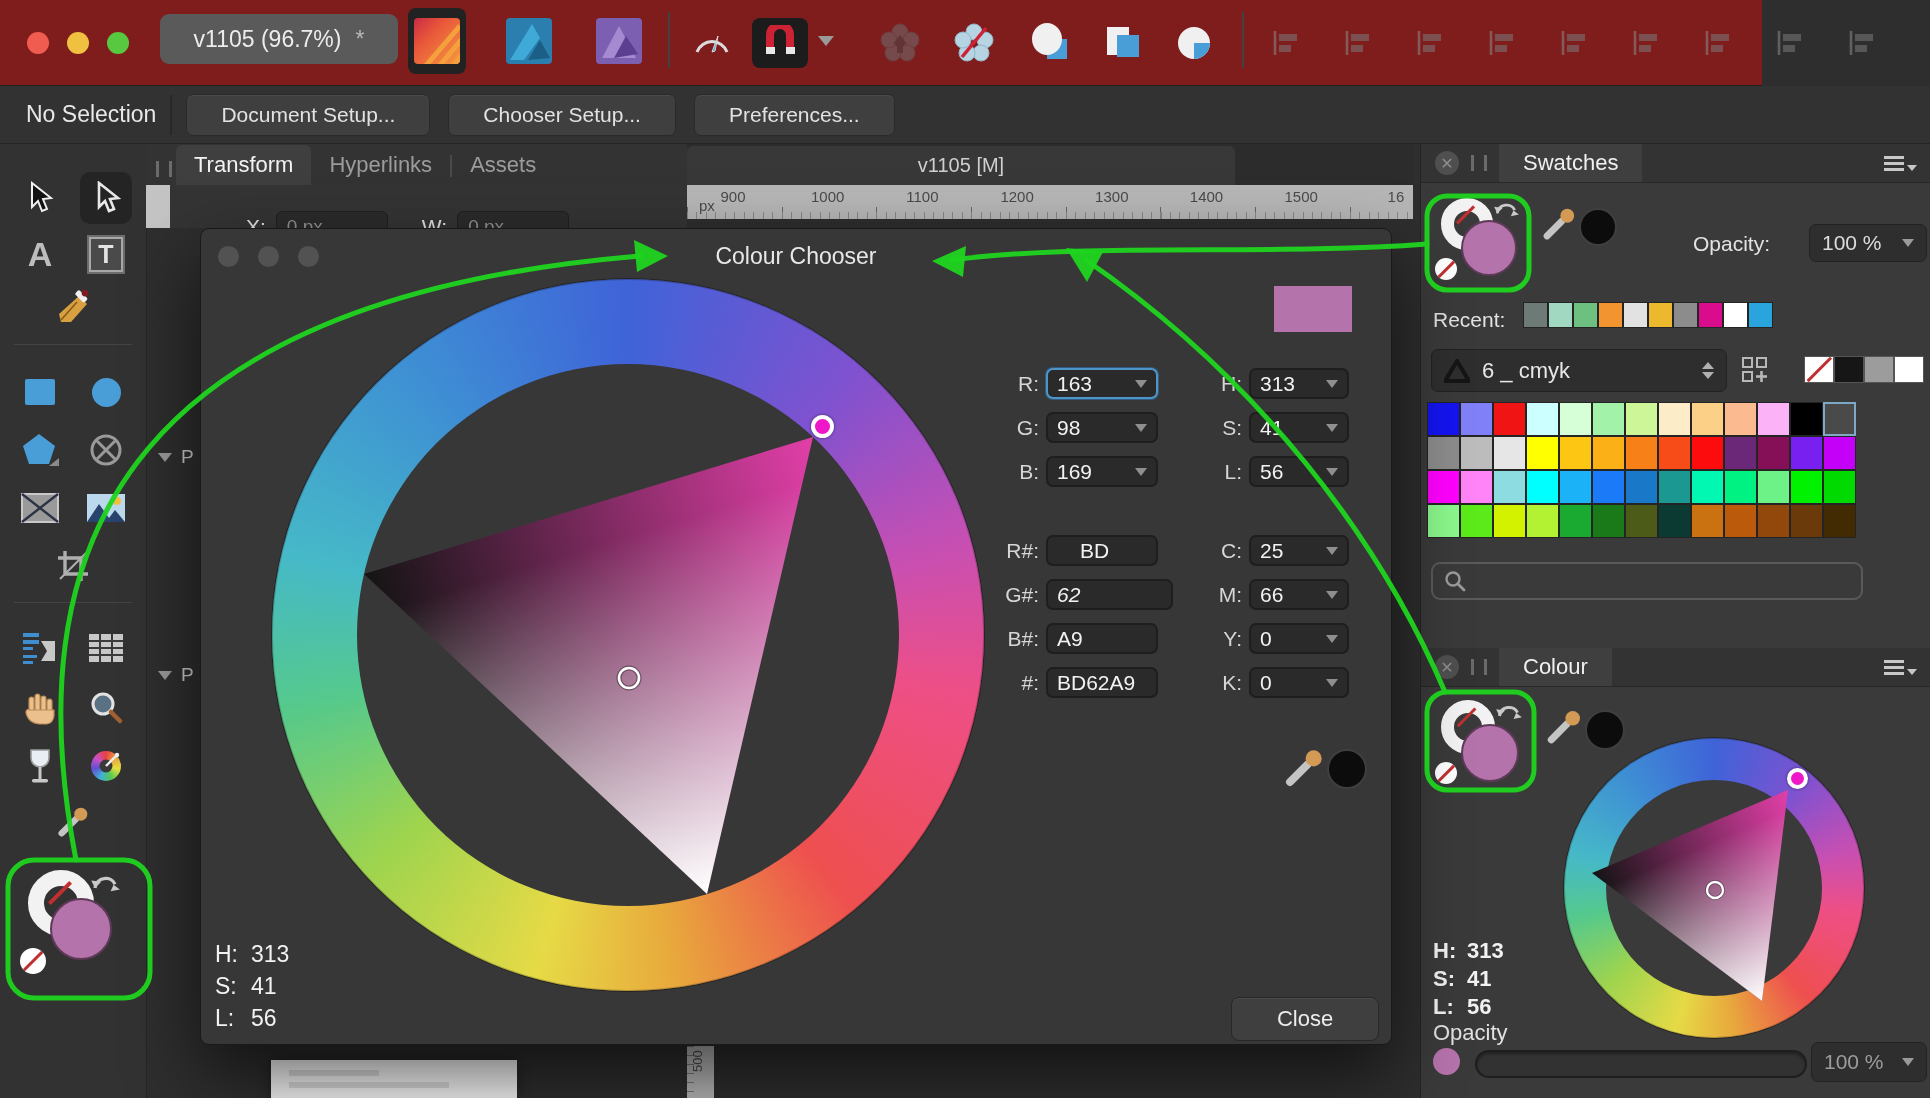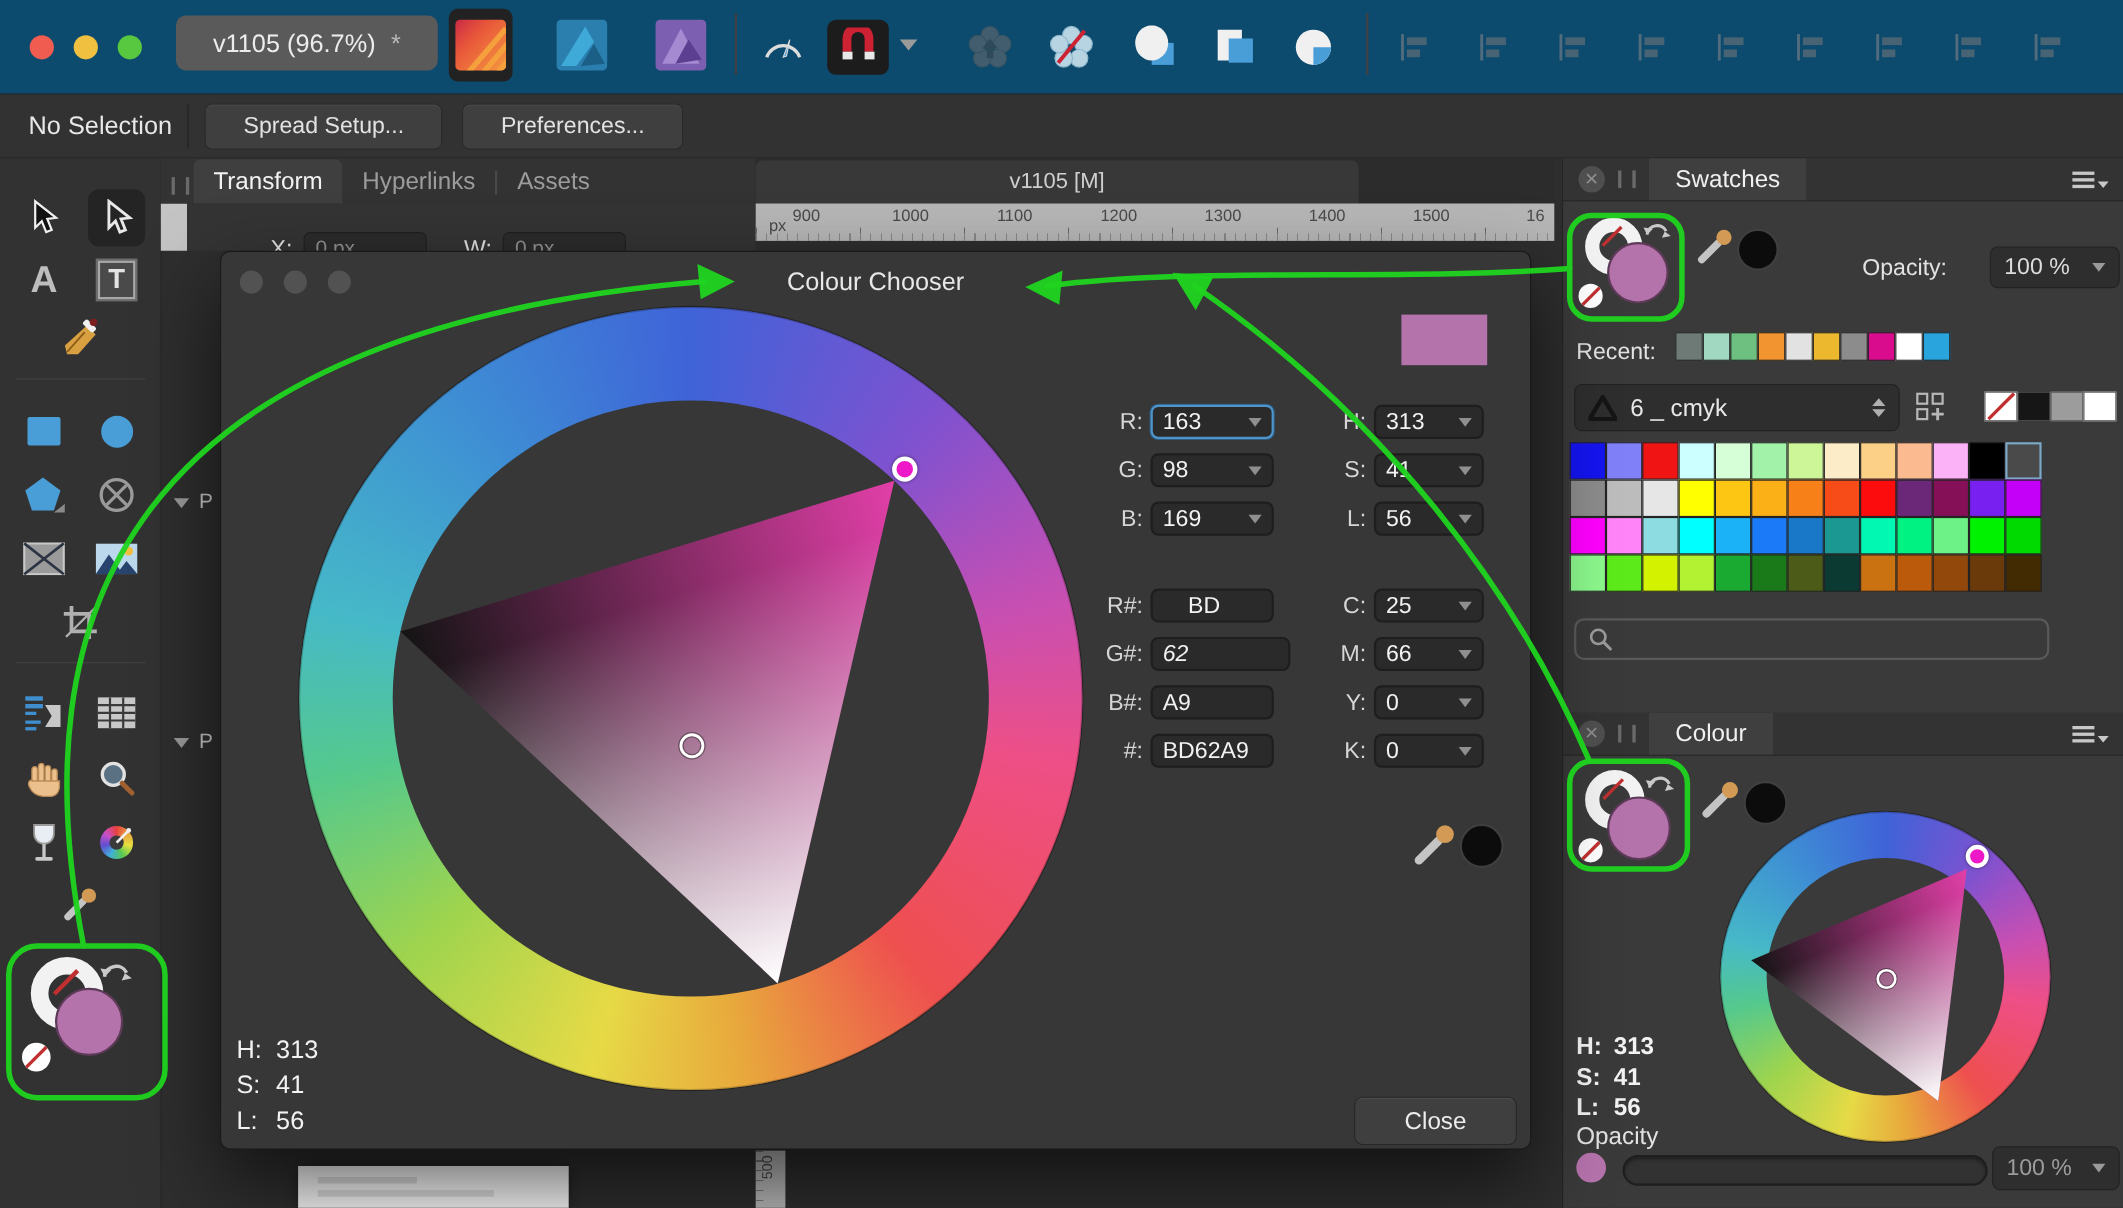--- a/index.html
+++ b/index.html
@@ -1,19 +1,19 @@
 <!DOCTYPE html>
 <html><head>
 <meta charset="utf-8">
 <style>
   html,body{margin:0;padding:0;background:#2e2e2e;width:1930px;height:1098px;overflow:hidden;
     font-family:"Liberation Sans",sans-serif;-webkit-font-smoothing:antialiased;color:#e6e6e6;}
   .abs{position:absolute;}
   
-  #titlebar{left:0;top:0;width:1930px;height:85px;background:#0c4a6e;border-bottom:1px solid #1f1f1f;}
+  #titlebar{left:0;top:0;width:1762px;height:85px;background:#7f1d1d;border-bottom:1px solid #1f1f1f;}
   .tl{width:22px;height:22px;border-radius:50%;top:32px;}
   #wintab{left:160px;top:14px;width:238px;height:50px;background:#5a5a5a;border-radius:9px;
     display:flex;align-items:center;justify-content:center;gap:14px;font-size:23px;color:#ececec;}
   #wintab .star{color:#b8b8b8;}
   .apptile{top:8px;width:58px;height:66px;border-radius:8px;display:flex;align-items:center;justify-content:center;}
   .appic{width:46px;height:46px;border-radius:4px;position:relative;overflow:hidden;}
   .tbsep{top:12px;width:2px;height:56px;background:#414141;}
   .tbtile{top:18px;width:56px;height:50px;border-radius:8px;display:flex;align-items:center;justify-content:center;}
   .tbtile.active{background:#1c1c1c;}
   .ddarrow{width:0;height:0;border-left:8px solid transparent;border-right:8px solid transparent;border-top:10px solid #9a9a9a;}
@@ -301,21 +301,22 @@
           <rect x="8" y="17" width="12" height="7" fill="#7a7a7a"></rect>
         </svg>
       </div>
     </div>
 </div>
 
 <div id="ctxbar" class="abs">
   <span id="selstatus">No Selection</span>
   <div class="ctxdiv"></div>
   <div id="ctx-buttons" style="display:flex;align-items:center">
-      <div class="ctxbtn">Spread Setup...</div>
+      <div class="ctxbtn">Document Setup...</div>
+      <div class="ctxbtn">Chooser Setup...</div>
       <div class="ctxbtn">Preferences...</div>
     </div>
 </div>
 
 <div id="toolcol" class="abs">
   <div class="trow" style="top:28px">
     <div class="tslot">
       <svg width="32" height="34">
           <polygon points="8,2 8,26 14,20 18,30 23,28 19,18 27,17" fill="#111" stroke="#f0f0f0" stroke-width="2"></polygon>
         </svg>

